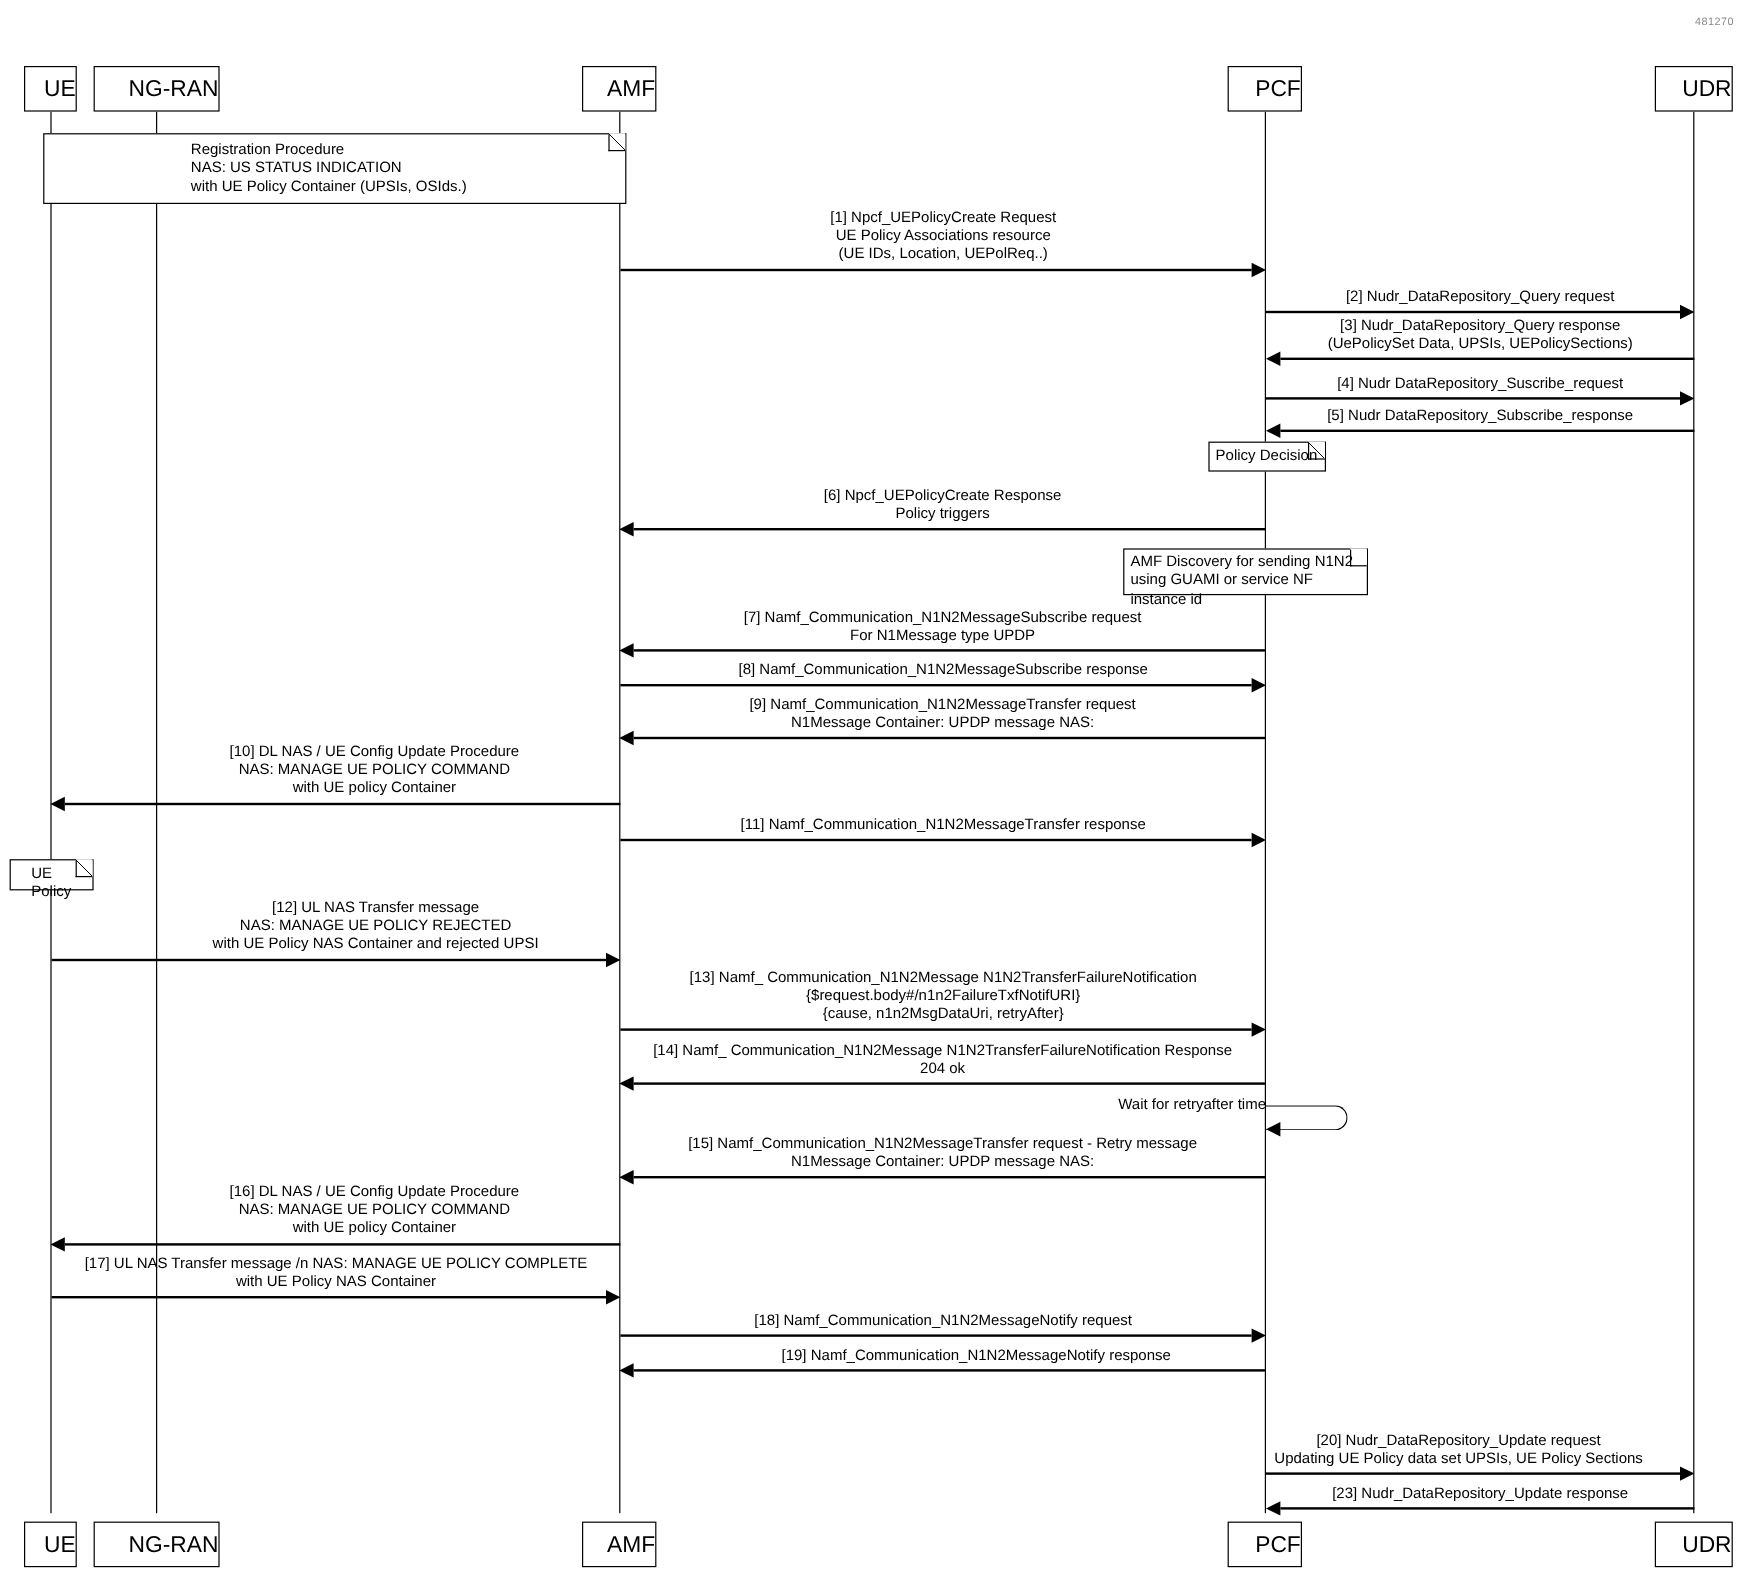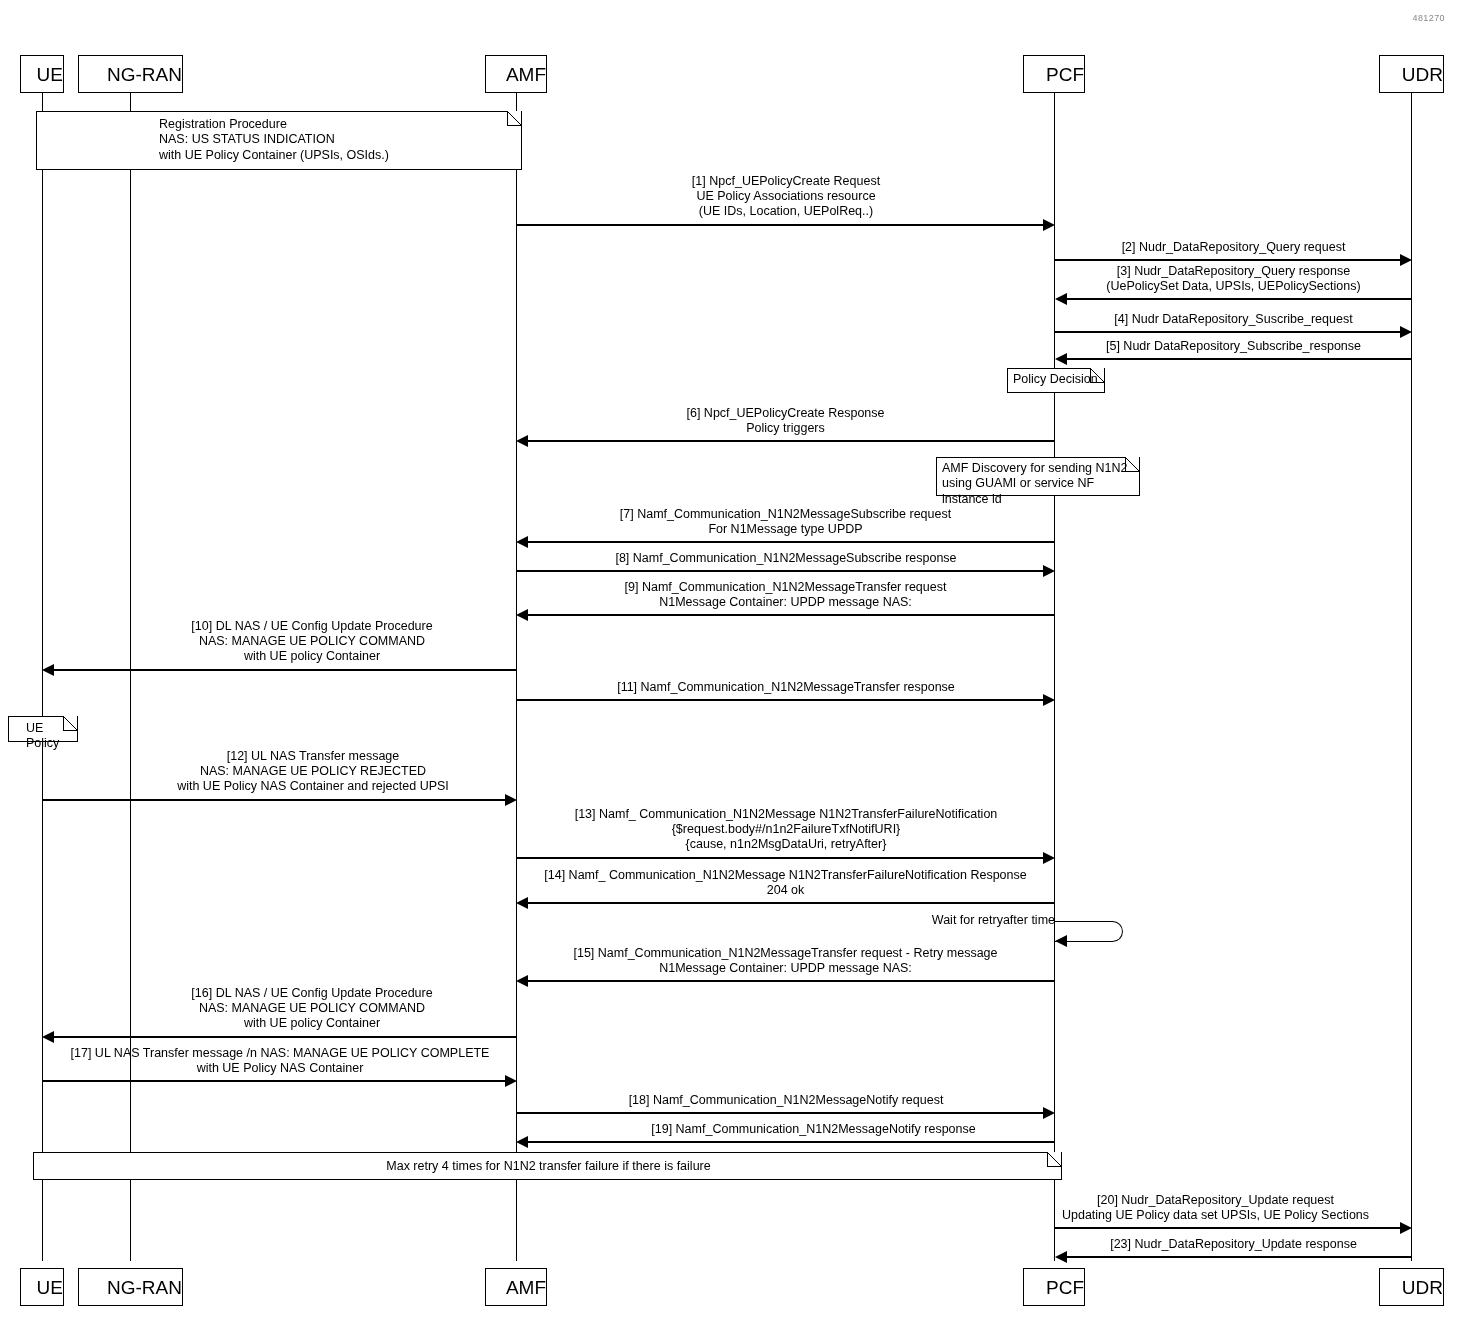--- a/index.html
+++ b/index.html
@@ -355,24 +355,20 @@
     <div class="head right" style="left:526px;"></div>
     <div class="label" style="top:-19px;">[18] Namf_Communication_N1N2MessageNotify request</div>
   </div>
 
   <div class="msg" style="left:516px; top:1141px; width:539px;">
     <div class="line" style="left:12px; width:527px;"></div>
     <div class="head left" style="left:0px;"></div>
     <div class="label" style="top:-19px;padding-left:28px;">[19] Namf_Communication_N1N2MessageNotify response</div>
   </div>
 
-  <div class="note" style="left:33px; top:1152px; width:1029px; height:28px;">
-    <div class="fold"></div>
-    <div class="note-text" style="left:0px; top:6px; width:1029px; text-align:center;">Max retry 4 times for N1N2 transfer failure if there is failure</div>
-  </div>
 
   <div class="msg" style="left:1055px; top:1227px; width:357px;">
     <div class="line" style="width:345px;"></div>
     <div class="head right" style="left:345px;"></div>
     <div class="label" style="top:-34px; left:-36px; width:393px;">[20] Nudr_DataRepository_Update request
 Updating UE Policy data set  UPSIs, UE Policy Sections</div>
   </div>
 
   <div class="msg" style="left:1055px; top:1256px; width:357px;">
     <div class="line" style="left:12px; width:345px;"></div>

